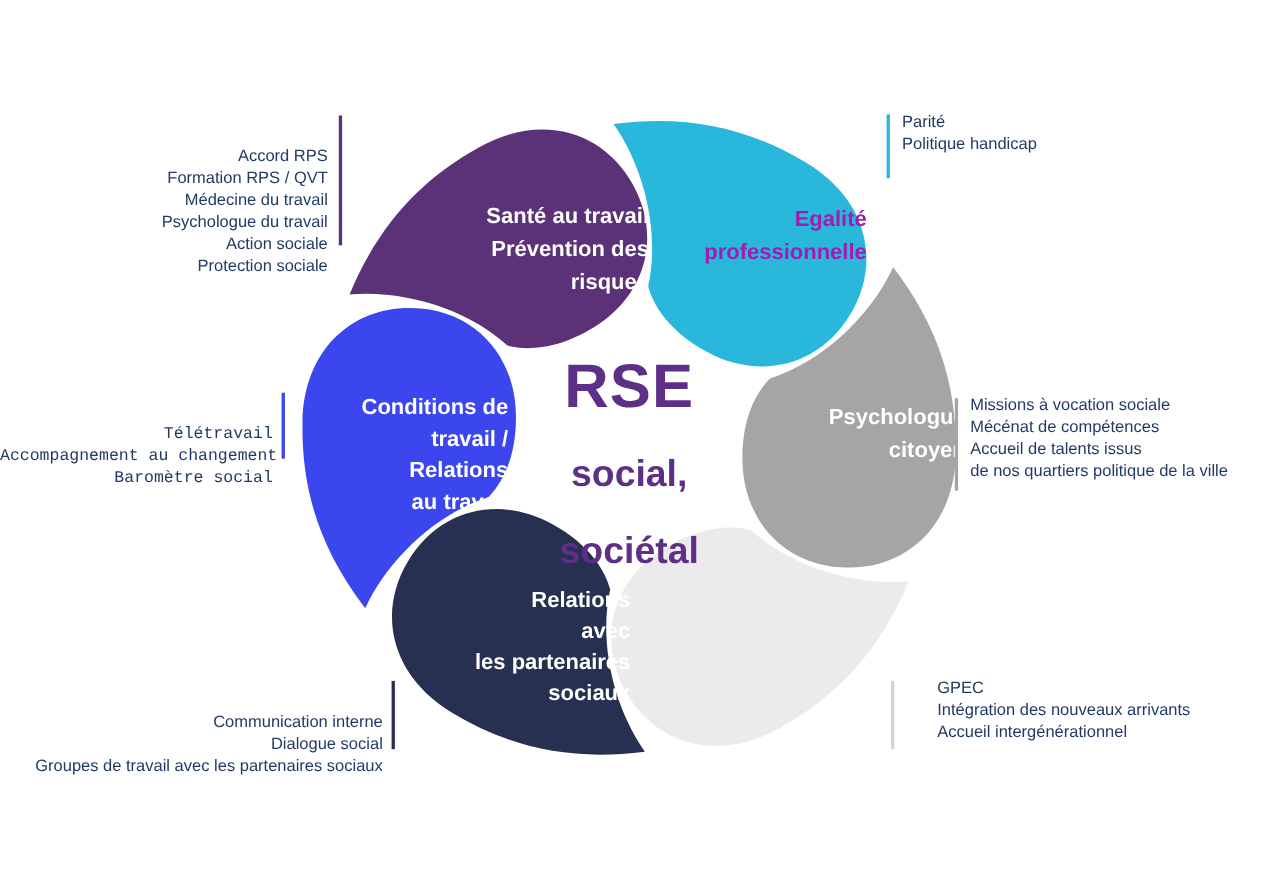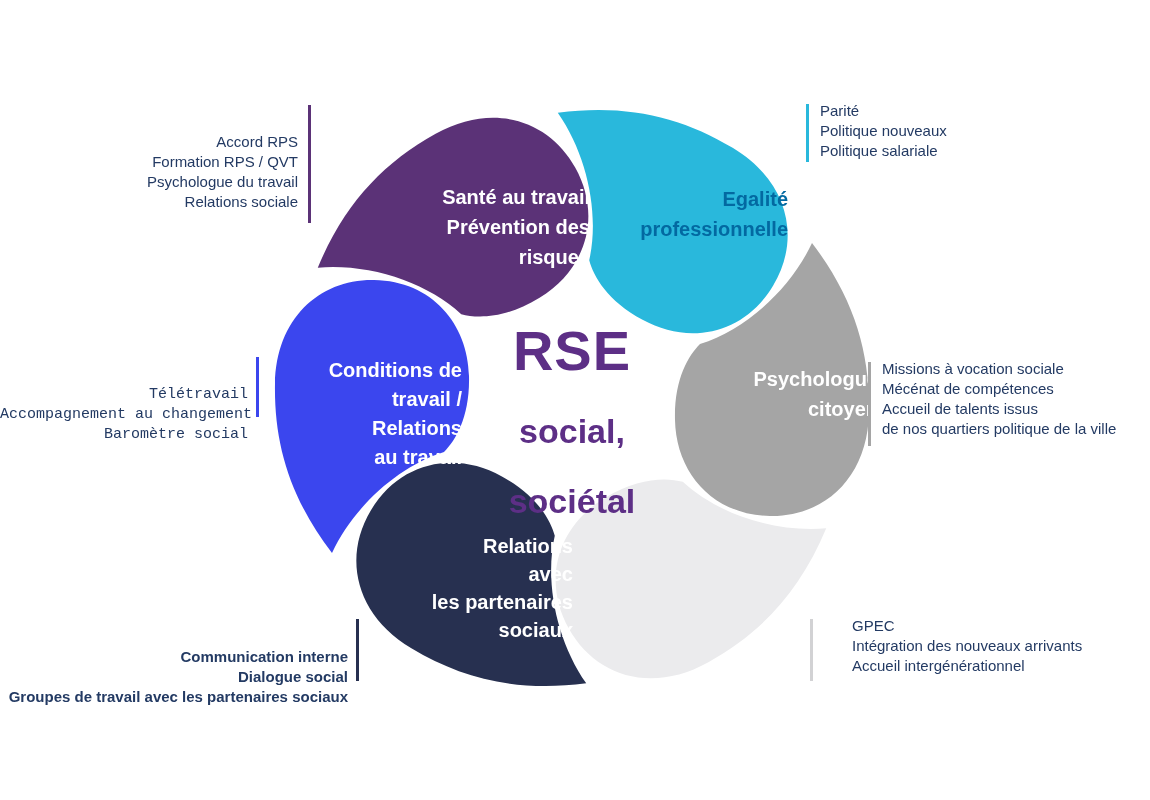--- a/index.html
+++ b/index.html
@@ -50,21 +50,21 @@
     <span class="sub">social,</span>
     <span class="sub">sociétal</span>
   </div>
 
   <div class="petal-label" style="left: 340px; top: 182px; width: 250px; color: rgb(255, 255, 255);">
     <span>Santé au travail</span>
     <span>Prévention des</span>
     <span>risques</span>
   </div>
 
-  <div class="petal-label" style="left: 558px; top: 184px; width: 230px; color: #0369a1;">
+  <div class="petal-label" style="left: 558px; top: 184px; width: 230px; color: #a21caf;">
     <span>Egalité</span>
     <span>professionnelle</span>
   </div>
 
   <div class="petal-label" style="left: 688px; top: 364px; width: 190px; color: rgb(255, 255, 255);">
     <span>Psychologue</span>
     <span>citoyen</span>
   </div>
 
 
@@ -78,48 +78,49 @@
   <div class="petal-label" style="left: 242px; top: 356px; width: 220px; line-height: 29px; color: rgb(255, 255, 255);">
     <span>Conditions de</span>
     <span>travail /</span>
     <span>Relations</span>
     <span>au travail</span>
   </div>
 
   <div class="ann align-right" style="left:40px; top:101px; width:258px;">
     <span>Accord RPS</span>
     <span>Formation RPS / QVT</span>
+    <span>Médecine du travail</span>
     <span>Psychologue du travail</span>
-    <span>Relations sociale</span>
+    <span>Action sociale</span>
+    <span>Protection sociale</span>
   </div>
   <div class="bar" style="left: 308px; top: 105px; height: 118px; background-color: rgb(91, 50, 119);"></div>
 
   <div class="bar" style="left: 806px; top: 104px; height: 58px; background-color: rgb(41, 184, 220);"></div>
   <div class="ann" style="left:820px; top:101px; width:220px;">
     <span>Parité</span>
-    <span>Politique nouveaux</span>
-    <span>Politique salariale</span>
+    <span>Politique handicap</span>
   </div>
 
   <div class="bar" style="left: 868px; top: 362px; height: 84px; background-color: rgb(165, 165, 165);"></div>
   <div class="ann" style="left:882px; top:359px; width:268px;">
     <span>Missions à vocation sociale</span>
     <span>Mécénat de compétences</span>
     <span>Accueil de talents issus</span>
     <span>de nos quartiers politique de la ville</span>
   </div>
 
   <div class="bar" style="left: 810px; top: 619px; height: 62px; background-color: rgb(210, 210, 212);"></div>
   <div class="ann" style="left:852px; top:616px; width:300px;">
     <span>GPEC</span>
     <span>Intégration des nouveaux arrivants</span>
     <span>Accueil intergénérationnel</span>
   </div>
 
-  <div class="ann align-right" style="left:0px; top:616px; width:348px;font-weight:bold;">
+  <div class="ann align-right" style="left:0px; top:616px; width:348px;">
     <span>Communication interne</span>
     <span>Dialogue social</span>
     <span>Groupes de travail avec les partenaires sociaux</span>
   </div>
   <div class="bar" style="left: 356px; top: 619px; height: 62px; background-color: rgb(39, 48, 80);"></div>
 
   <div class="ann align-right" style="left:0px; top:354px; width:248px;font-family:Liberation Mono, monospace;">
     <span>Télétravail</span>
     <span>Accompagnement au changement</span>
     <span>Baromètre social</span>

